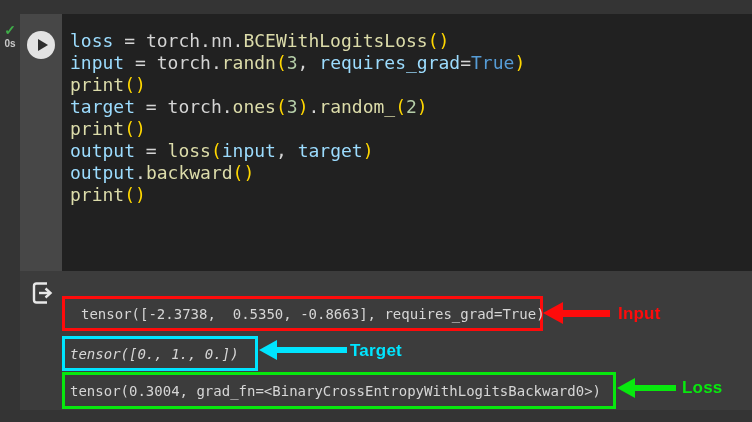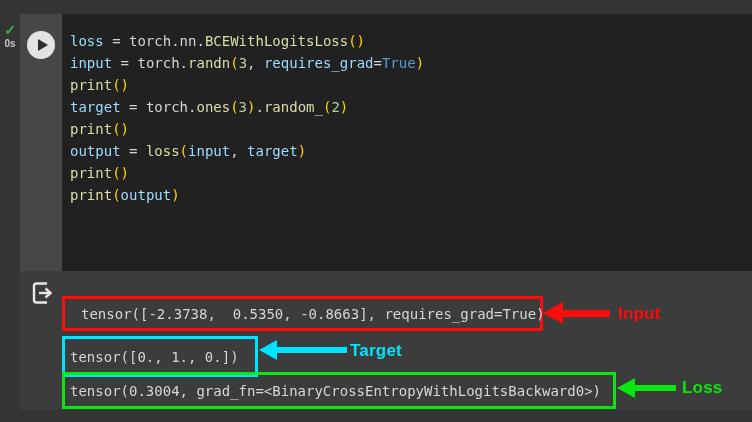--- a/index.html
+++ b/index.html
@@ -12,31 +12,31 @@
   .exec-time { color:#c9c9c9; font-size:10px; font-weight:bold; line-height:12px; display:block; }
 
   
   .code-cell { position:absolute; left:20px; top:14px; width:732px; height:257px; display:flex; }
   .runner-strip { width:42px; background:#474747; flex:none; position:relative; }
   .play-button { position:absolute; left:7px; top:17px; width:28px; height:28px; border-radius:50%;
                  background:#e3e3e3; cursor:pointer; display:flex; align-items:center; justify-content:center; }
   .play-tri { width:0; height:0; border-left:10px solid #2e2e2e; border-top:6px solid transparent;
               border-bottom:6px solid transparent; margin-left:3px; }
   .code-area { flex:1; background:#212121; padding:16px 4px 0 8px; overflow:hidden; }
-  .code-line { font-family:"DejaVu Sans Mono", monospace; font-size:14px; line-height:22px; white-space:pre; }
+  .code-line { font-family:"DejaVu Sans Mono", monospace; font-size:18px; line-height:22px; white-space:pre; }
 
   
   .output-panel { position:absolute; left:20px; top:271px; width:732px; height:139px; background:#3c3c3c; }
   .output-icon { position:absolute; left:10px; top:9px; }
 
   .tensor-box { position:absolute; border:3px solid; display:flex; align-items:center;
                 font-family:"DejaVu Sans Mono", monospace; font-size:14px; color:#d6d6d6;
                 white-space:pre; padding-left:5px; }
   .box-input  { left:42px; top:25px;  width:481px; height:35px; }
-  .box-target { left:42px; top:65px;  width:196px; height:41px; }
+  .box-target { left:42px; top:65px;  width:196px; height:35px;font-style:italic; }
   .box-loss   { left:42px; top:101px; width:554px; height:37px; }
 
   .annotation-arrow { position:absolute; display:flex; align-items:center; }
   .arrow-head { width:0; height:0; border-top:11px solid transparent; border-bottom:11px solid transparent;
                 border-right:20px solid; }
   .arrow-shaft { height:7px; }
   .arrow-input  { left:523px; top:31px;  height:22px; }
   .arrow-input  .arrow-shaft { width:47px; }
   .arrow-target { left:239px; top:69px;  height:20px; }
   .arrow-target .arrow-head { border-top-width:10px; border-bottom-width:10px; border-right-width:18px; }
@@ -66,22 +66,22 @@
         <div class="play-tri"></div>
       </div>
     </div>
     <div class="code-area">
         <div class="code-line"><span style="color: rgb(156, 220, 254);">loss</span><span style="color: rgb(212, 212, 212);"> = </span><span style="color: rgb(212, 212, 212);">torch.nn.</span><span style="color: rgb(220, 220, 170);">BCEWithLogitsLoss</span><span style="color: rgb(255, 215, 0);">()</span></div>
         <div class="code-line"><span style="color: rgb(156, 220, 254);">input</span><span style="color: rgb(212, 212, 212);"> = </span><span style="color: rgb(212, 212, 212);">torch.</span><span style="color: rgb(220, 220, 170);">randn</span><span style="color: rgb(255, 215, 0);">(</span><span style="color: rgb(181, 206, 168);">3</span><span style="color: rgb(212, 212, 212);">, </span><span style="color: rgb(156, 220, 254);">requires_grad</span><span style="color: rgb(212, 212, 212);">=</span><span style="color: rgb(86, 156, 214);">True</span><span style="color: rgb(255, 215, 0);">)</span></div>
         <div class="code-line"><span style="color: rgb(220, 220, 170);">print</span><span style="color: rgb(255, 215, 0);">()</span></div>
         <div class="code-line"><span style="color: rgb(156, 220, 254);">target</span><span style="color: rgb(212, 212, 212);"> = </span><span style="color: rgb(212, 212, 212);">torch.</span><span style="color: rgb(220, 220, 170);">ones</span><span style="color: rgb(255, 215, 0);">(</span><span style="color: rgb(181, 206, 168);">3</span><span style="color: rgb(255, 215, 0);">)</span><span style="color: rgb(212, 212, 212);">.</span><span style="color: rgb(220, 220, 170);">random_</span><span style="color: rgb(255, 215, 0);">(</span><span style="color: rgb(181, 206, 168);">2</span><span style="color: rgb(255, 215, 0);">)</span></div>
         <div class="code-line"><span style="color: rgb(220, 220, 170);">print</span><span style="color: rgb(255, 215, 0);">()</span></div>
         <div class="code-line"><span style="color: rgb(156, 220, 254);">output</span><span style="color: rgb(212, 212, 212);"> = </span><span style="color: rgb(220, 220, 170);">loss</span><span style="color: rgb(255, 215, 0);">(</span><span style="color: rgb(156, 220, 254);">input</span><span style="color: rgb(212, 212, 212);">, </span><span style="color: rgb(156, 220, 254);">target</span><span style="color: rgb(255, 215, 0);">)</span></div>
+        <div class="code-line"><span style="color: rgb(156, 220, 254);">output</span><span style="color: rgb(212, 212, 212);">.</span><span style="color: rgb(220, 220, 170);">backward</span><span style="color: rgb(255, 215, 0);">()</span></div>
         <div class="code-line"><span style="color: rgb(220, 220, 170);">print</span><span style="color: rgb(255, 215, 0);">()</span></div>
-        <div class="code-line"><span style="color: rgb(220, 220, 170);">print</span><span style="color: rgb(255, 215, 0);">(</span><span style="color: rgb(156, 220, 254);">output</span><span style="color: rgb(255, 215, 0);">)</span></div>
       </div>
   </div>
 
   <div class="output-panel">
     <svg class="output-icon" width="24" height="26" viewBox="0 0 24 26">
       <path d="M17 3.5 H6.5 Q4 3.5 4 6 V20 Q4 22.5 6.5 22.5 H17" fill="none" stroke="#e8e8e8" stroke-width="2.4"></path>
       <path d="M9 13 H19" fill="none" stroke="#e8e8e8" stroke-width="2.4"></path>
       <path d="M15.5 8.5 L20.5 13 L15.5 17.5" fill="none" stroke="#e8e8e8" stroke-width="2.4" stroke-linejoin="miter"></path>
     </svg>
 

